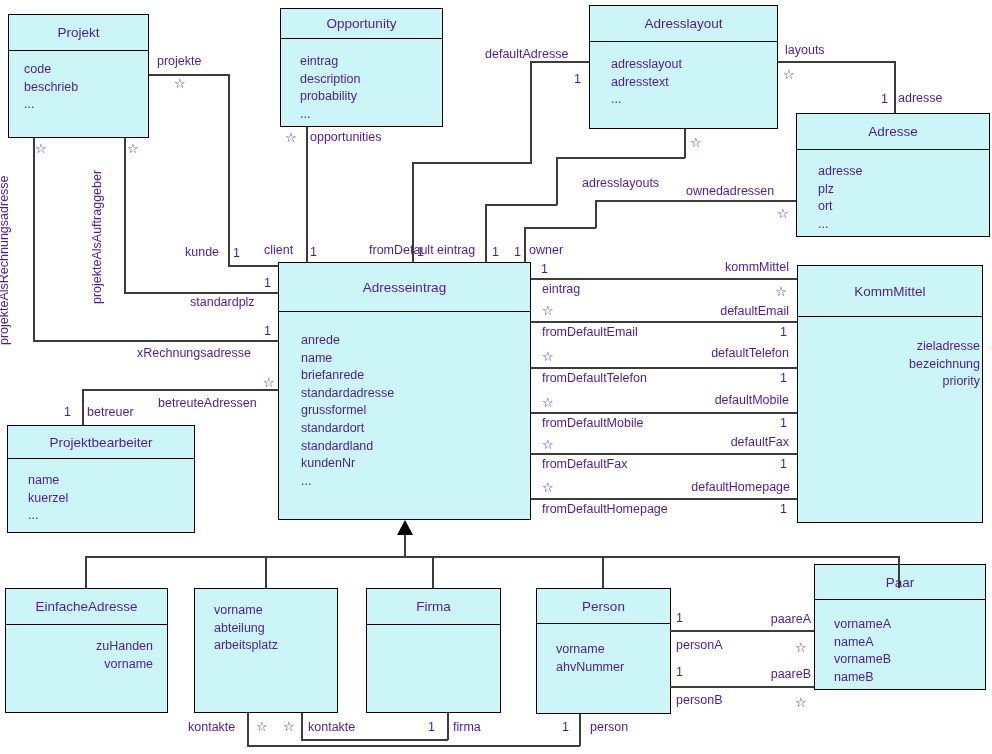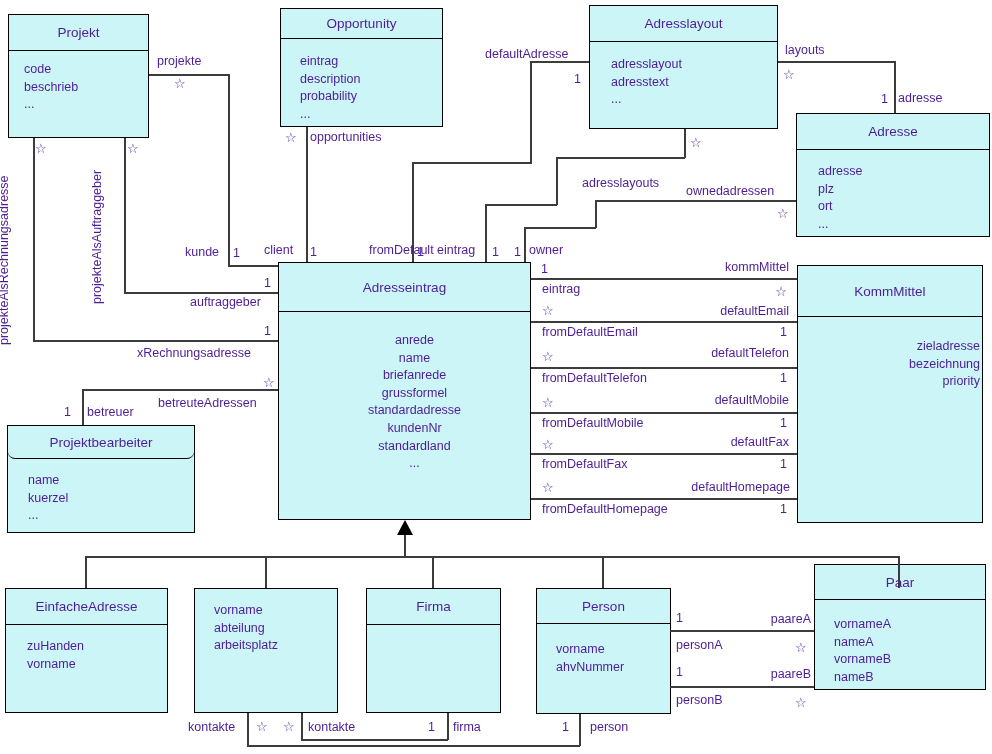--- a/index.html
+++ b/index.html
@@ -56,60 +56,61 @@
       <div class="uml-title" style="height: 36px; border-color: rgb(0, 0, 0);">
         <div>Adresse</div>
       </div>
       <div class="uml-attrs" style="padding: 13px 2px 0px 21px;">
         <div class="attr-line">adresse</div>
         <div class="attr-line">plz</div>
         <div class="attr-line">ort</div>
         <div class="attr-line">...</div>
       </div>
     </div>
-    <div class="uml-class" style="left: 278px; top: 262px; width: 253px; height: 258px; background: rgb(204, 245, 248); border-color: rgb(0, 0, 0); text-align: center;">
+    <div class="uml-class" style="left: 278px; top: 262px; width: 253px; height: 258px; background: rgb(204, 245, 248); border-color: rgb(0, 0, 0);">
       <div class="uml-title" style="height: 49px; border-color: rgb(0, 0, 0);">
         <div>Adresseintrag</div>
       </div>
       <div class="uml-attrs" style="padding: 20px 2px 0px 22px;">
         <div class="attr-line">anrede</div>
         <div class="attr-line">name</div>
         <div class="attr-line">briefanrede</div>
+        <div class="attr-line">standardadresse</div>
         <div class="attr-line">grussformel</div>
-        <div class="attr-line">standardadresse</div>
+        <div class="attr-line">standardort</div>
+        <div class="attr-line">standardland</div>
         <div class="attr-line">kundenNr</div>
-        <div class="attr-line">standardland</div>
         <div class="attr-line">...</div>
       </div>
     </div>
     <div class="uml-class" style="left: 797px; top: 265px; width: 186px; height: 258px; background: rgb(204, 245, 248); border-color: rgb(0, 0, 0);">
       <div class="uml-title" style="height: 51px; border-color: rgb(0, 0, 0);">
         <div>KommMittel</div>
       </div>
       <div class="uml-attrs" style="padding: 21px 2px 0px 19px; text-align: right;">
         <div class="attr-line">zieladresse</div>
         <div class="attr-line">bezeichnung</div>
         <div class="attr-line">priority</div>
       </div>
     </div>
     <div class="uml-class" style="left: 7px; top: 425px; width: 188px; height: 108px; background: rgb(204, 245, 248); border-color: rgb(0, 0, 0);">
-      <div class="uml-title" style="height: 33px; border-color: rgb(0, 0, 0); border-radius: 7px;">
+      <div class="uml-title" style="height: 33px; border-color: rgb(0, 0, 0);">
         <div>Projektbearbeiter</div>
       </div>
       <div class="uml-attrs" style="padding: 13px 2px 0px 20px;">
         <div class="attr-line">name</div>
         <div class="attr-line">kuerzel</div>
         <div class="attr-line">...</div>
       </div>
     </div>
     <div class="uml-class" style="left: 5px; top: 588px; width: 163px; height: 125px; background: rgb(204, 245, 248); border-color: rgb(0, 0, 0);">
       <div class="uml-title" style="height: 36px; border-color: rgb(0, 0, 0);">
         <div>EinfacheAdresse</div>
       </div>
-      <div class="uml-attrs" style="padding: 13px 14px 0px 21px;">
+      <div class="uml-attrs" style="padding: 13px 14px 0px 21px; text-align: right;">
         <div class="attr-line">zuHanden</div>
         <div class="attr-line">vorname</div>
       </div>
     </div>
     <div class="uml-class" style="left: 194px; top: 588px; width: 144px; height: 125px; background: rgb(204, 245, 248); border-color: rgb(0, 0, 0);">
       <div class="uml-attrs" style="padding: 13px 2px 0px 19px;">
         <div class="attr-line">vorname</div>
         <div class="attr-line">abteilung</div>
         <div class="attr-line">arbeitsplatz</div>
       </div>
@@ -207,21 +208,21 @@
     <div class="lbl star" style="left: 777px; top: 206px;">☆</div>
     <div class="lbl" style="left: 514px; top: 245px;">1</div>
     <div class="lbl" style="left: 529px; top: 243px;">owner</div>
     <div class="lbl" style="left: 785px; top: 43px;">layouts</div>
     <div class="lbl star" style="left: 783px; top: 67px;">☆</div>
     <div class="lbl" style="left: 881px; top: 92px;">1</div>
     <div class="lbl" style="left: 898px; top: 91px;">adresse</div>
     <div class="lbl star" style="left: 35px; top: 141px;">☆</div>
     <div class="lbl star" style="left: 127px; top: 141px;">☆</div>
     <div class="lbl" style="left: 264px; top: 276px;">1</div>
-    <div class="lbl" style="left: 190px; top: 295px;">auftraggeber</div>
+    <div class="lbl" style="left: 190px; top: 295px;">standardplz</div>
     <div class="lbl" style="left: 264px; top: 324px;">1</div>
     <div class="lbl" style="left: 137px; top: 346px;">xRechnungsadresse</div>
     <div class="lbl star" style="left: 263px; top: 375px;">☆</div>
     <div class="lbl" style="left: 158px; top: 396px;">betreuteAdressen</div>
     <div class="lbl" style="left: 64px; top: 405px;">1</div>
     <div class="lbl" style="left: 87px; top: 405px;">betreuer</div>
     <div class="lbl" style="left: 541px; top: 262px;">1</div>
     <div class="lbl" style="right: 203px; top: 260px;">kommMittel</div>
     <div class="lbl" style="left: 542px; top: 282px;">eintrag</div>
     <div class="lbl star" style="right: 205px; top: 284px;">☆</div>

